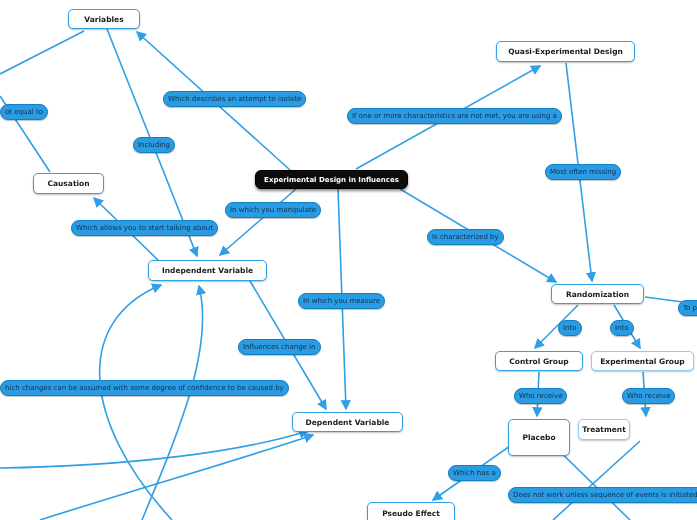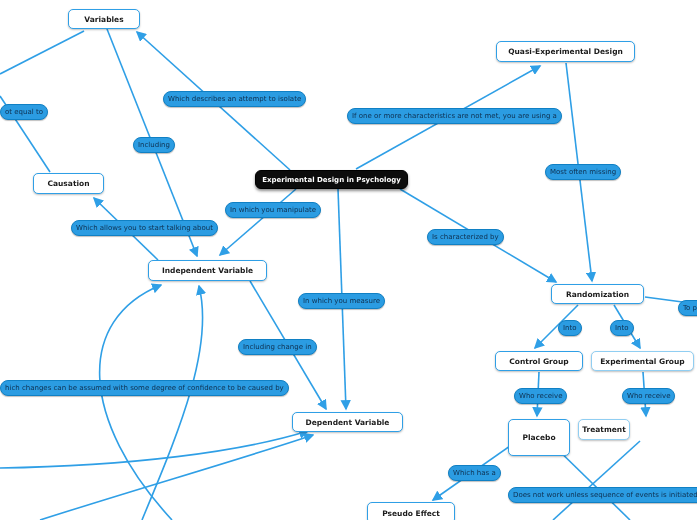--- a/index.html
+++ b/index.html
@@ -59,21 +59,21 @@
       <path d="M 50,172 L 0,96" fill="none" stroke="#2f9fe6" stroke-width="1.6"></path>
       <path d="M 172,520 C 80,420 75,320 161,285" fill="none" stroke="#2f9fe6" stroke-width="1.6" marker-end="url(#arrow)"></path>
       <path d="M 142,520 C 175,440 215,350 199,286" fill="none" stroke="#2f9fe6" stroke-width="1.6" marker-end="url(#arrow)"></path>
       <path d="M 0,468 C 130,466 240,452 308,431" fill="none" stroke="#2f9fe6" stroke-width="1.6" marker-end="url(#arrow)"></path>
       <path d="M 40,520 C 140,488 245,458 313,435" fill="none" stroke="#2f9fe6" stroke-width="1.6" marker-end="url(#arrow)"></path>
     </svg>
 
   <div class="node" style="left: 68px; top: 9px; width: 72px; height: 20px;">Variables</div>
   <div class="node" style="left: 496px; top: 41px; width: 139px; height: 21px;">Quasi-Experimental Design</div>
   <div class="node" style="left: 33px; top: 173px; width: 71px; height: 21px;">Causation</div>
-  <div class="node root" style="left: 255px; top: 170px; width: 153px; height: 19px;">Experimental Design in Psychology</div>
+  <div class="node root" style="left: 255px; top: 170px; width: 153px; height: 19px;">Experimental Design in Influences</div>
   <div class="node" style="left: 148px; top: 260px; width: 119px; height: 21px;">Independent Variable</div>
   <div class="node" style="left: 551px; top: 284px; width: 93px; height: 20px;">Randomization</div>
   <div class="node" style="left: 495px; top: 351px; width: 88px; height: 20px;">Control Group</div>
   <div class="node light" style="left: 591px; top: 351px; width: 103px; height: 20px;">Experimental Group</div>
   <div class="node" style="left: 508px; top: 419px; width: 62px; height: 37px;">Placebo</div>
   <div class="node light" style="left: 578px; top: 419px; width: 52px; height: 21px;">Treatment</div>
   <div class="node" style="left: 292px; top: 412px; width: 111px; height: 20px;">Dependent Variable</div>
   <div class="node" style="left: 367px; top: 502px; width: 88px; height: 22px;">Pseudo Effect</div>
 
   <div class="edge-label" style="left: 0px; top: 104px;">ot equal to</div>
@@ -81,20 +81,20 @@
   <div class="edge-label" style="left: 347px; top: 108px;">If one or more characteristics are not met, you are using a</div>
   <div class="edge-label" style="left: 133px; top: 137px;">Including</div>
   <div class="edge-label" style="left: 545px; top: 164px;">Most often missing</div>
   <div class="edge-label" style="left: 71px; top: 220px;">Which allows you to start talking about</div>
   <div class="edge-label" style="left: 225px; top: 202px;">In which you manipulate</div>
   <div class="edge-label" style="left: 427px; top: 229px;">Is characterized by</div>
   <div class="edge-label" style="left: 298px; top: 293px;">In which you measure</div>
   <div class="edge-label" style="left: 558px; top: 320px;">Into</div>
   <div class="edge-label" style="left: 610px; top: 320px;">Into</div>
   <div class="edge-label" style="left: 678px; top: 300px;">To pr</div>
-  <div class="edge-label" style="left: 238px; top: 339px;">Including change in</div>
+  <div class="edge-label" style="left: 238px; top: 339px;">Influences change in</div>
   <div class="edge-label" style="left: 0px; top: 380px;">hich changes can be assumed with some degree of confidence to be caused by</div>
   <div class="edge-label" style="left: 514px; top: 388px;">Who receive</div>
   <div class="edge-label" style="left: 622px; top: 388px;">Who receive</div>
   <div class="edge-label" style="left: 448px; top: 465px;">Which has a</div>
   <div class="edge-label" style="left: 508px; top: 487px;">Does not work unless sequence of events is initiated by</div>
 
 </div>
 
 </body></html>

